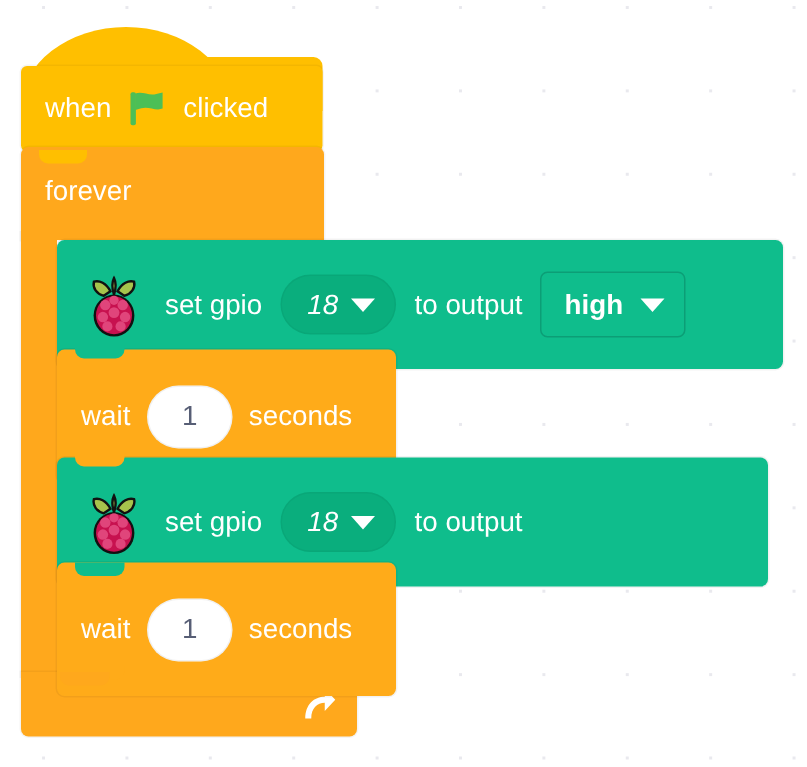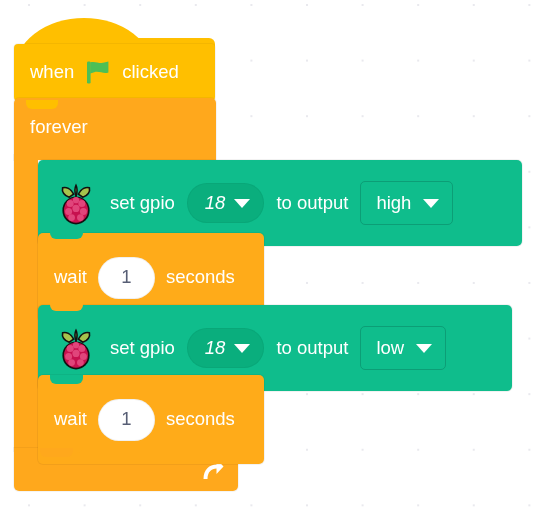--- a/index.html
+++ b/index.html
@@ -166,20 +166,21 @@
   .pill .lbl{font-size:18.5px;font-style:italic;}
   
   .rect{
     display:inline-flex;align-items:center;justify-content:center;gap:12px;
     height:44px;padding:0 13px 0 15px;
     background:#0FBD8C;
     border:1px solid #0C9E76;
     border-radius:5px;
     box-sizing:border-box;
     cursor:pointer;
+    font-weight:bold;
   }
   .rect .lbl{font-size:18.5px;}
   .caret{
     width:0;height:0;flex:0 0 auto;
     border-left:8px solid transparent;
     border-right:8px solid transparent;
     border-top:9px solid #ffffff;
   }
   
   .oval{
@@ -292,24 +293,20 @@
               <circle cx="26.4" cy="37.6" r="3.4"></circle>
             <circle cx="22" cy="20.2" r="3.1"></circle>
           </g>
         </svg>
         <span class="lbl">set gpio</span>
         <div class="pill">
           <span class="lbl">18</span>
           <span class="caret"></span>
         </div>
         <span class="lbl">to output</span>
-        <div class="rect">
-          <span class="lbl">low</span>
-          <span class="caret"></span>
-        </div>
       </div>
       <div class="gpio-notch"></div>
     </div>
 
     <div class="stack" style="left:38px;top:375px;">
       <div class="wait-block">
         <span class="lbl">wait</span>
         <div class="oval">
           <span>1</span>
         </div>

